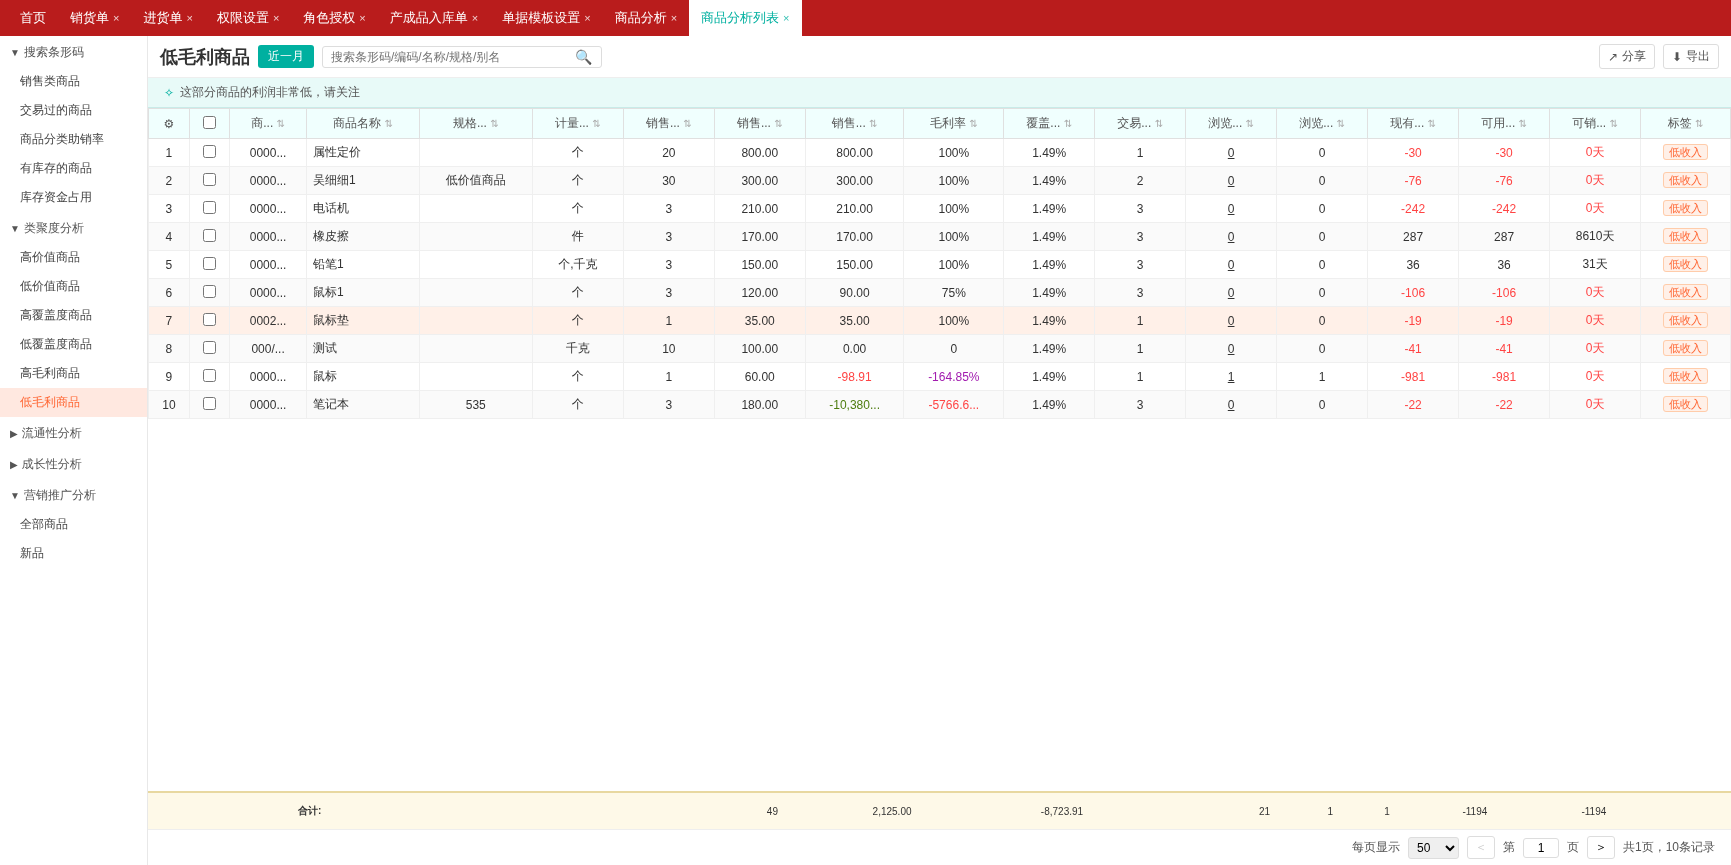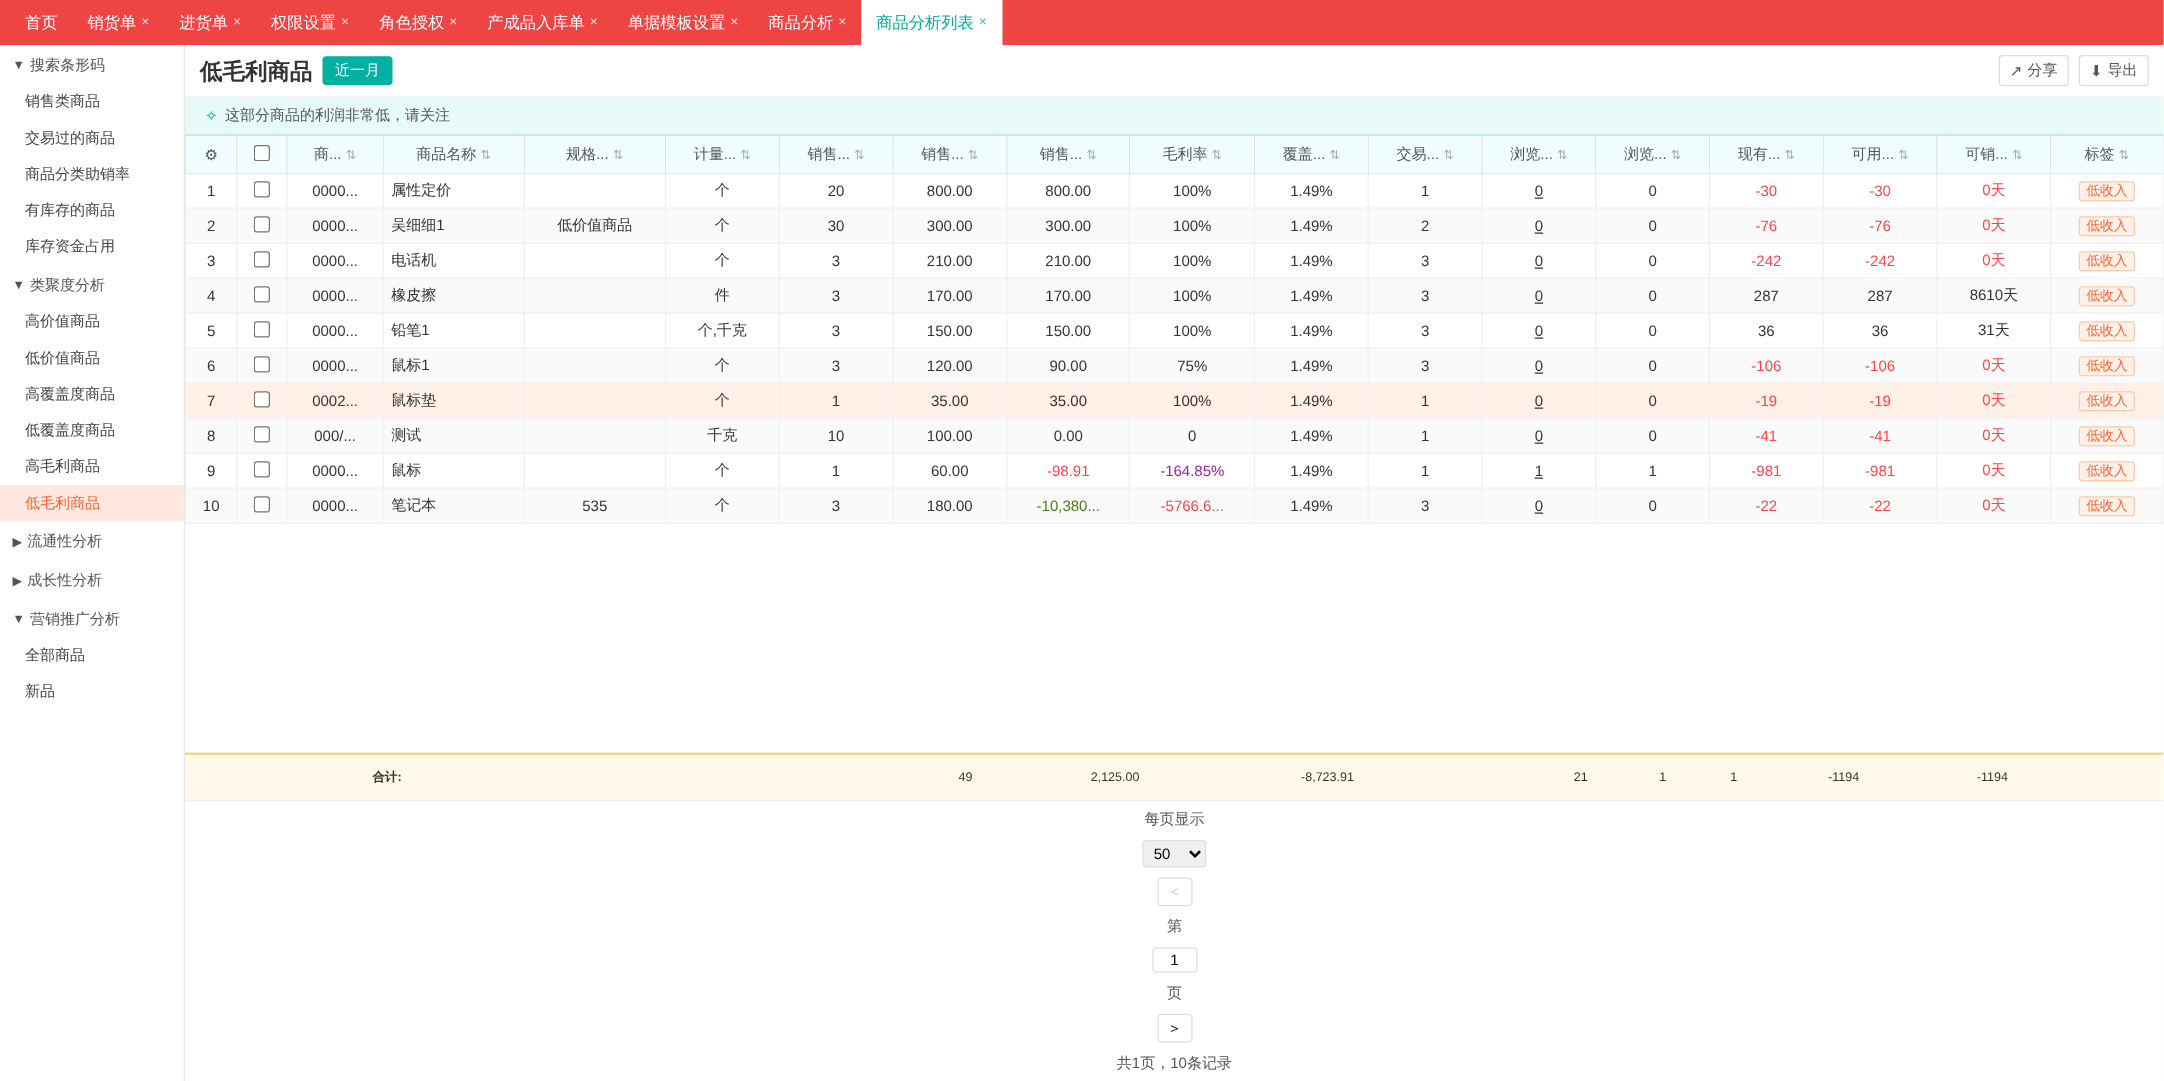--- a/index.html
+++ b/index.html
@@ -1,20 +1,20 @@
 <!DOCTYPE html>
 <html><head>
   <meta charset="utf-8">
   <style>
     * { box-sizing: border-box; margin: 0; padding: 0; }
     body { font-family: "Microsoft YaHei", "SimHei", Arial, sans-serif; font-size: 12px; background: #f5f5f5; color: #333; }
 
     
     .top-nav {
-      background: #ef4444;
+      background: #b91c1c;
       display: flex;
       align-items: center;
       height: 36px;
       padding: 0 8px;
     }
     .top-nav .nav-item {
       color: #fff;
       padding: 0 12px;
       height: 36px;
       display: flex;
@@ -205,21 +205,20 @@
     .pagination-bar {
       display: flex;
       align-items: center;
       justify-content: flex-end;
       padding: 6px 16px;
       background: #fff;
       border-top: 1px solid #eee;
       gap: 8px;
       font-size: 12px;
       color: #555;
-      flex-direction: column;
     }
     .pagination-bar select {
       border: 1px solid #ddd;
       border-radius: 3px;
       padding: 2px 4px;
       font-size: 12px;
     }
     .pag-btn {
       border: 1px solid #ddd;
       background: #fff;
@@ -320,20 +319,24 @@
     </div>
     <div class="sidebar-item">全部商品</div>
     <div class="sidebar-item">新品</div>
   </aside>
 
   <div class="content">
 
     <div class="content-header">
       <span class="content-title">低毛利商品</span>
       <button class="btn-period">近一月</button>
+      <div class="search-box">
+        <input type="text" placeholder="搜索条形码/编码/名称/规格/别名" style="">
+        <span class="search-icon">🔍</span>
+      </div>
       <div class="header-actions">
         <button class="btn-action">
           <span>↗</span>
           <span>分享</span>
         </button>
         <button class="btn-action">
           <span>⬇</span>
           <span>导出</span>
         </button>
       </div>

